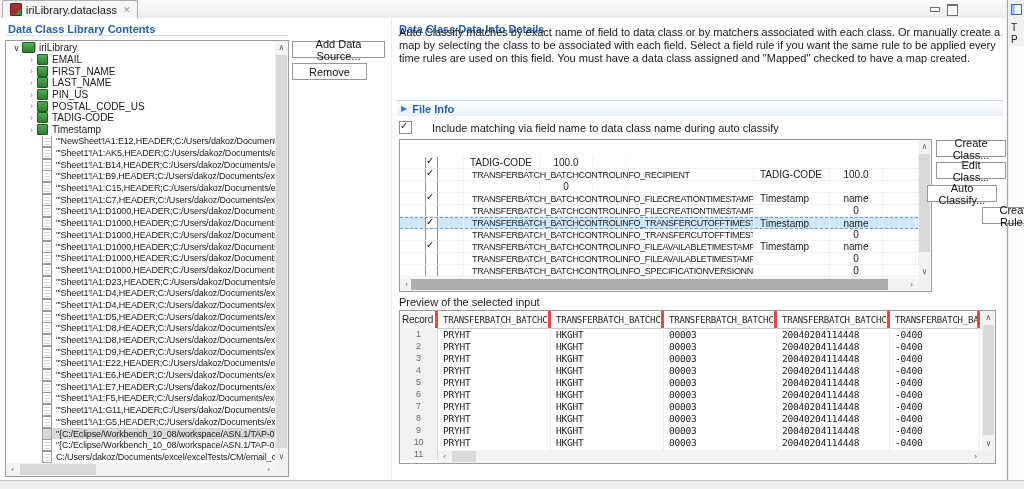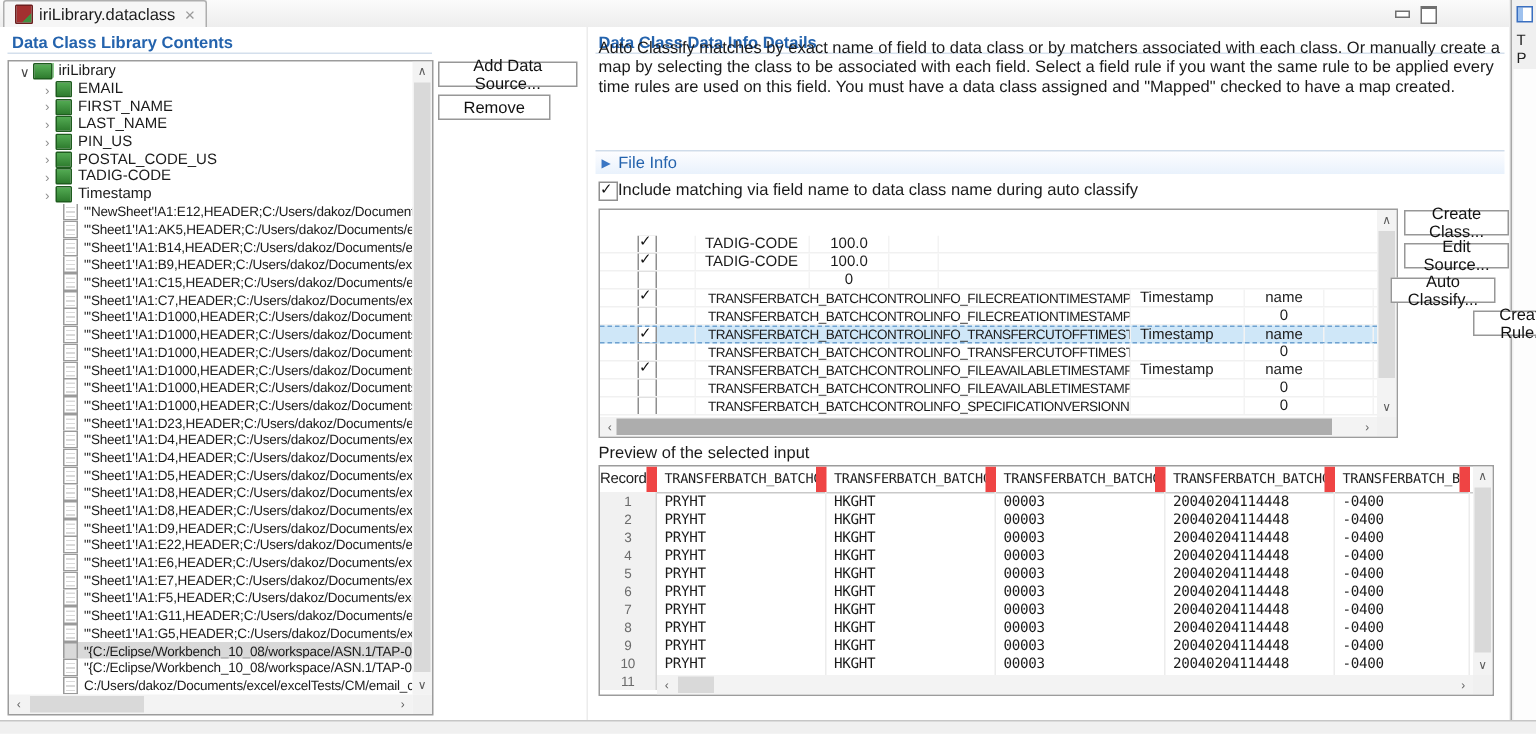--- a/index.html
+++ b/index.html
@@ -61,22 +61,22 @@
 
   
   .btn{position:absolute;height:17px;background:#ffffff;border:1px solid #979797;font-size:11px;
        display:flex;align-items:center;justify-content:center;box-sizing:border-box;color:#111}
 
   
   #desc{left:399px;top:26px;width:612px;line-height:13px}
   #fileinfo{left:397px;top:100px;width:606px;height:16px;background:linear-gradient(#fdfdff,#e9f2fc);
             border-top:1px solid #d0dcea;display:flex;align-items:center;gap:5px;padding-left:4px;box-sizing:border-box}
   #fileinfo .tw{color:#3a76c4;font-size:8px}
-  #fileinfo .lab{font-weight:normal;color:#2463ad}
-  #chkrow{left:399px;top:121px;display:flex;gap:0}
+  #fileinfo .lab{font-weight:bold;color:#2463ad}
+  #chkrow{left:399px;top:121px;display:flex;align-items:center;gap:20px}
   .cb{width:11px;height:11px;border:1px solid #8f8f8f;background:#fff;position:relative;flex:0 0 auto}
   .cb.on::after{content:"✓";position:absolute;left:0px;top:-2px;font-size:10px;color:#111}
 
   
   #maptable{left:399px;top:139px;width:531px;height:151px;border:1px solid #9c9c9c;background:#fff;overflow:hidden}
   .mhead{display:flex;height:17px;align-items:center;border-bottom:1px solid #cfcfcf;font-size:10px;color:#222}
   .mh{box-sizing:border-box;border-right:1px solid #e6e6e6;height:100%;display:flex;align-items:center;overflow:hidden;white-space:nowrap}
   .c-mapped{width:64px;justify-content:center;text-align:center}
   .c-field{width:290px;padding-left:8px}
   .c-class{width:76px;padding-left:6px}
@@ -87,21 +87,21 @@
   .mrow .mc{box-sizing:border-box;height:100%;display:flex;align-items:center;overflow:hidden;white-space:nowrap;border-right:1px solid #f3f3f3}
   .mrow .c-field{font-size:9px;letter-spacing:-0.35px}
   .mrow .c-match{justify-content:center}
   .mrow.sel{background:#cfe7f8;border-top:1px dashed #6ea1d0;border-bottom:1px dashed #6ea1d0}
 
   
   #pvlabel{left:399px;top:296px}
   #pvtable{left:399px;top:310px;width:595px;height:152px;border:1px solid #9c9c9c;background:#fff;overflow:hidden}
   .pvhead{display:flex;height:17px;align-items:center;border-bottom:1px solid #c9c9c9;
           font-family:"DejaVu Sans Mono",monospace;font-size:9px;letter-spacing:-0.2px;color:#222}
-  .pvh{box-sizing:border-box;border-right:7px solid #ef4444;height:100%;display:flex;align-items:center;padding-left:5px;overflow:hidden;white-space:nowrap}
+  .pvh{box-sizing:border-box;border-right:3px solid #ef4444;height:100%;display:flex;align-items:center;padding-left:5px;overflow:hidden;white-space:nowrap}
   .w-rec{width:38px;justify-content:center;padding-left:0;font-family:"Liberation Sans",sans-serif;font-size:10px}
   .w-dat{width:113px}
   .w-last{width:90px}
   #pv-body{position:absolute;left:0;top:17px;right:13px;bottom:0;overflow:hidden}
   .pvrow{display:flex;height:12px;align-items:center;font-family:"DejaVu Sans Mono",monospace;font-size:9.5px;letter-spacing:-0.2px}
   .pvc{box-sizing:border-box;height:100%;display:flex;align-items:center;padding-left:5px;border-right:1px solid #ececec;overflow:hidden;white-space:nowrap}
   .pvrec{width:38px;justify-content:center;padding-left:0;background:#f1f1f1;border-right:1px solid #d6d6d6;
          color:#6a6a6a;font-family:"Liberation Sans",sans-serif;font-size:9px}
 </style>
 </head>
@@ -327,20 +327,21 @@
           <span class="cb on"></span>
         </div>
         <div class="mc c-class">TADIG-CODE</div>
         <div class="mc c-match">100.0</div>
         <div class="mc c-rule"></div>
       </div>
       <div class="mrow">
         <div class="mc c-mapped">
           <span class="cb on"></span>
         </div>
+        <div class="mc c-field">TRANSFERBATCH_BATCHCONTROLINFO_RECIPIENT</div>
         <div class="mc c-class">TADIG-CODE</div>
         <div class="mc c-match">100.0</div>
         <div class="mc c-rule"></div>
       </div>
       <div class="mrow">
         <div class="mc c-mapped">
           <span class="cb"></span>
         </div>
         <div class="mc c-class"></div>
         <div class="mc c-match">0</div>
@@ -417,21 +418,21 @@
   </div>
   <div class="sb sb-h" style="left:0;right:13px;bottom:0">
     <span class="ar" style="left:0">‹</span>
     <div class="th dark" style="left:11px;right:30px;top:1px;bottom:1px"></div>
     <span class="ar" style="right:0">›</span>
   </div>
   <div class="corner" style="right:0;bottom:0"></div>
 </div>
 
 <button class="btn" style="left:936px;top:140px;width:70px">Create Class...</button>
-<button class="btn" style="left:936px;top:162px;width:70px">Edit Source...</button>
+<button class="btn" style="left:936px;top:162px;width:70px">Edit Class...</button>
 <button class="btn" style="left:927px;top:185px;width:70px">Auto Classify...</button>
 <button class="btn" style="left:982px;top:207px;width:68px">Create Rule...</button>
 
 <div id="pvlabel" class="abs">Preview of the selected input</div>
 <div id="pvtable" class="abs">
   <div class="pvhead">
     <div class="pvh w-rec">Record</div>
     <div class="pvh w-dat">TRANSFERBATCH_BATCHC...</div>
     <div class="pvh w-dat">TRANSFERBATCH_BATCHC...</div>
     <div class="pvh w-dat">TRANSFERBATCH_BATCHC...</div>

